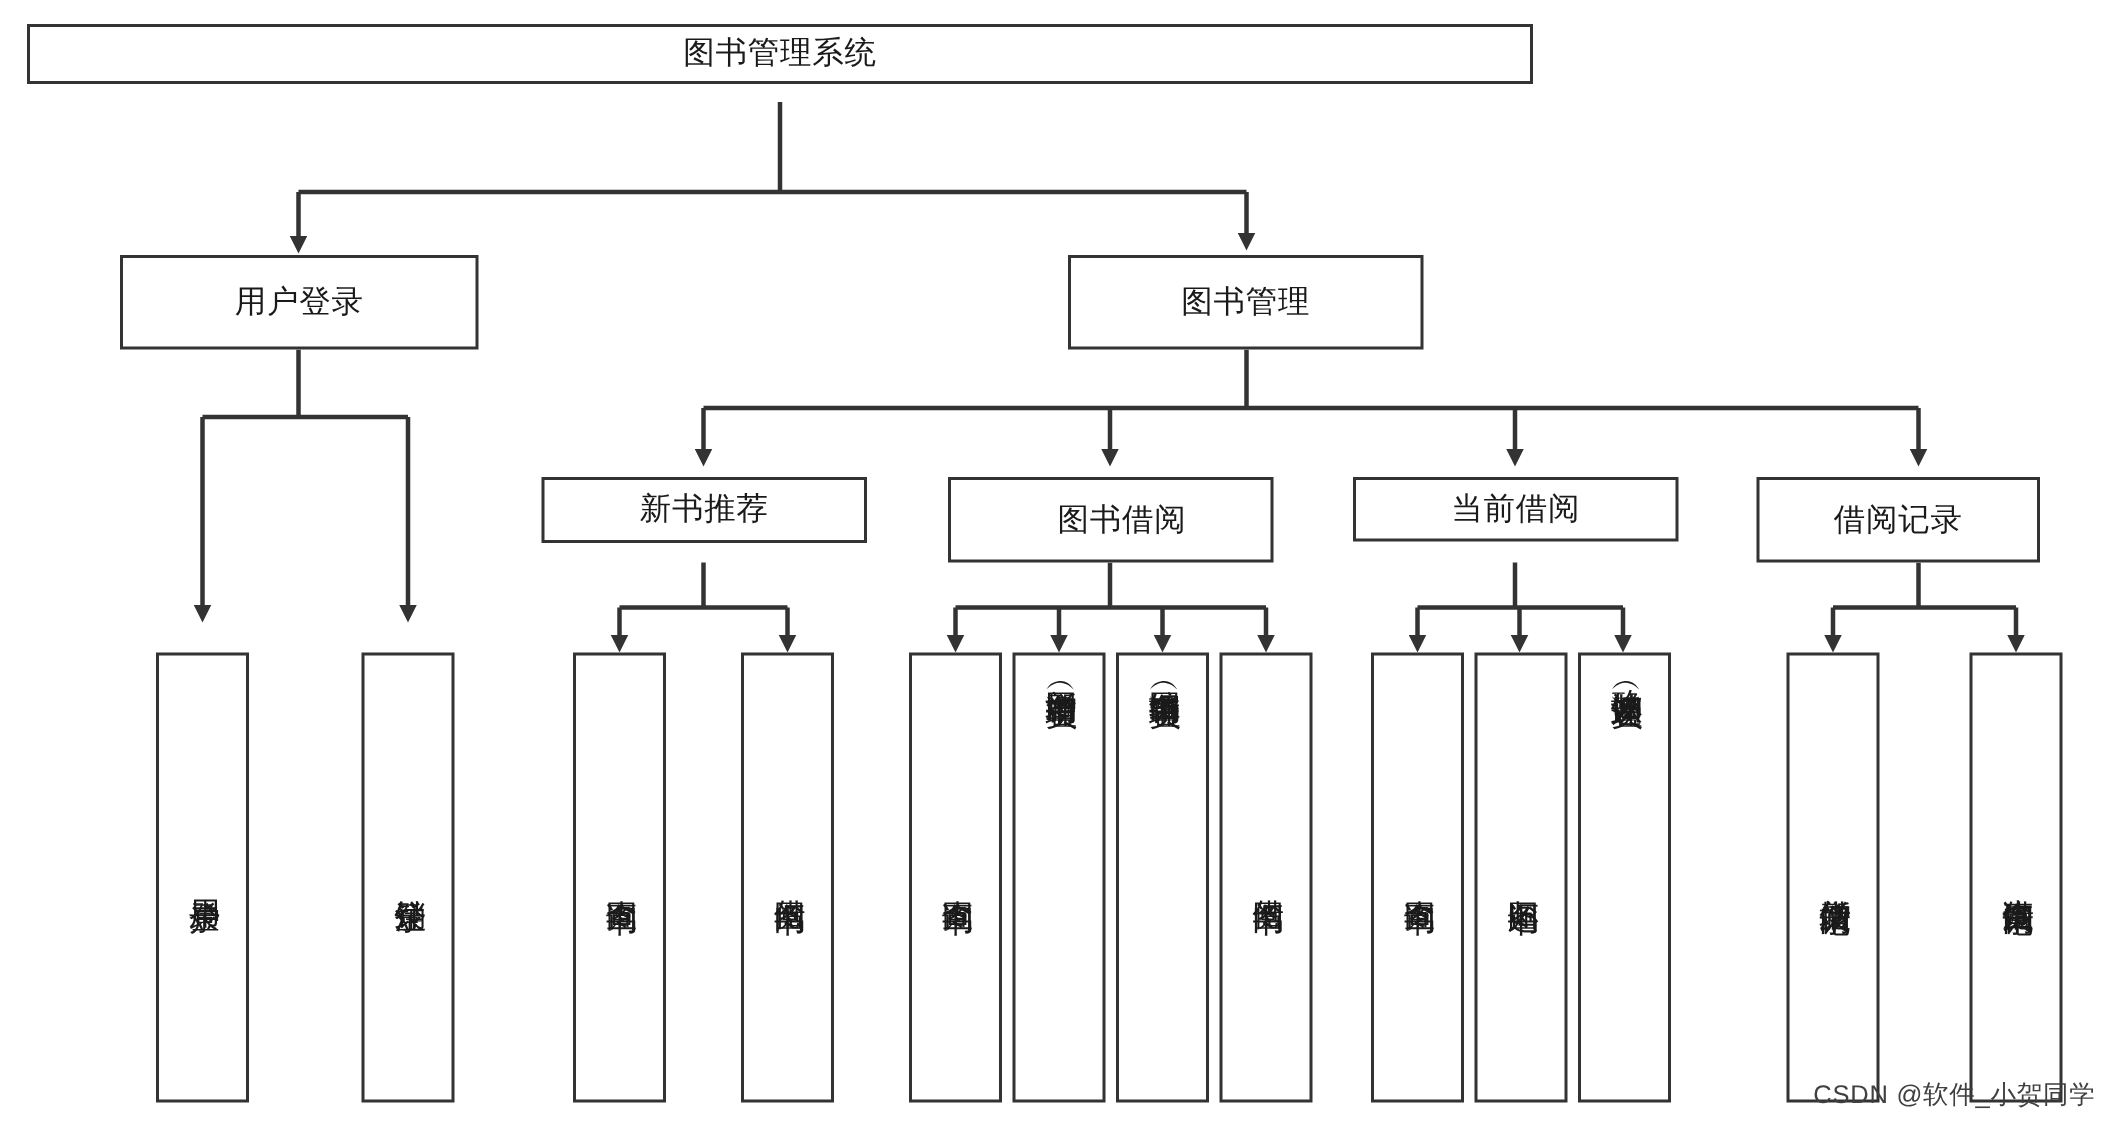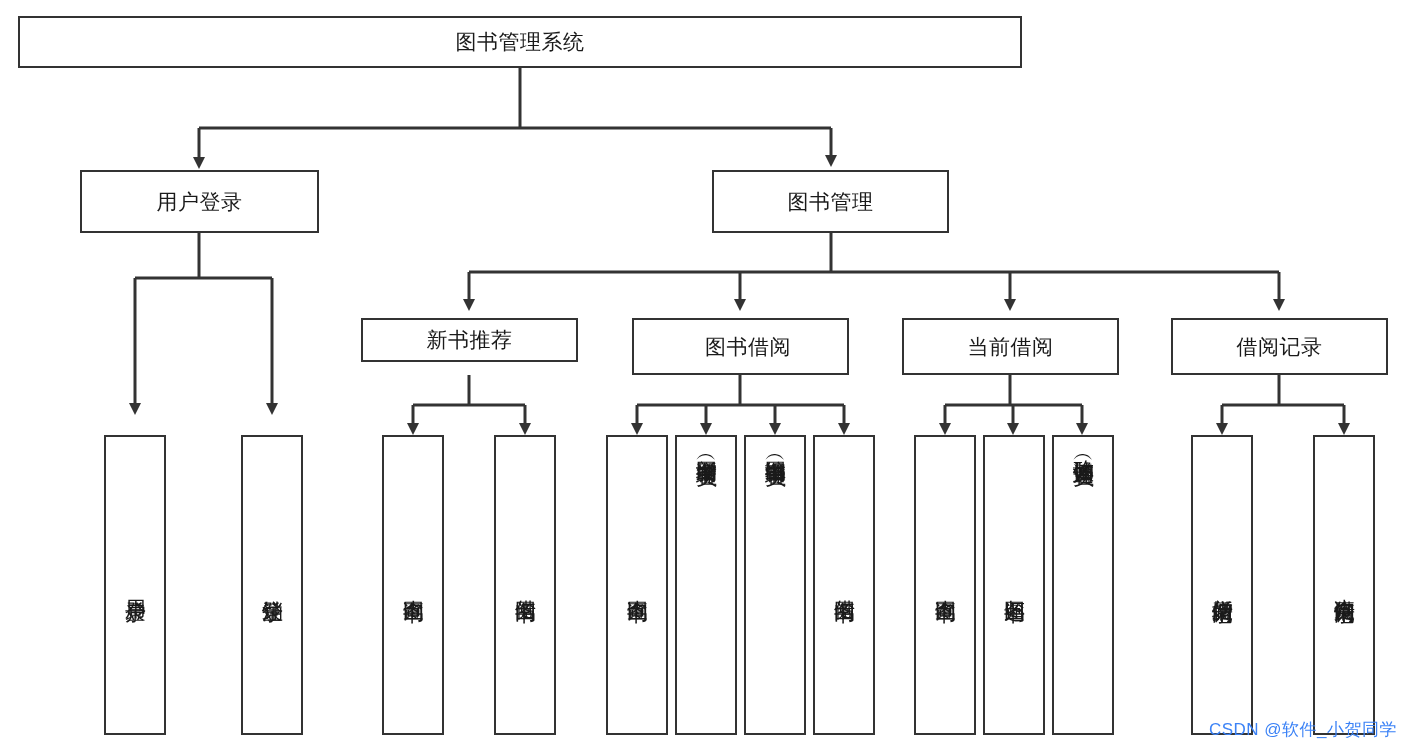--- a/index.html
+++ b/index.html
@@ -56,21 +56,21 @@
     font-size: 21px;
     line-height: 1.28;
     letter-spacing: 1px;
     white-space: nowrap;
   }
   .watermark {
     position: absolute;
     right: 8px;
     bottom: 6px;
     font-size: 17px;
-    color: #3b82f6;
+    color: #404040;
     letter-spacing: 0.5px;
     white-space: nowrap;
   }
 </style>
 </head>
 <body>
 
 <div id="canvas">
 
   <svg class="wires" viewBox="0 0 1405 747">
@@ -116,41 +116,41 @@
       <path d="M1013,405 L1013,424" marker-end="url(#arrow)"></path>
       <path d="M1082,405 L1082,424" marker-end="url(#arrow)"></path>
 
       <path d="M1279,375 L1279,405"></path>
       <path d="M1222,405 L1344,405"></path>
       <path d="M1222,405 L1222,424" marker-end="url(#arrow)"></path>
       <path d="M1344,405 L1344,424" marker-end="url(#arrow)"></path>
     </g>
   </svg>
 
-  <div class="node" style="left:18px; top:16px; width:1004px; height:52px;">
+  <div class="node" style="left:18px; top:16px; width:1004px; height:40px;">
     <span class="node-label">图书管理系统</span>
   </div>
 
   <div class="node" style="left:80px; top:170px; width:239px; height:63px;">
     <span class="node-label">用户登录</span>
   </div>
   <div class="node" style="left:712px; top:170px; width:237px; height:63px;justify-content:center;">
     <span class="node-label">图书管理</span>
   </div>
 
   <div class="node" style="left:361px; top:318px; width:217px; height:44px;">
     <span class="node-label">新书推荐</span>
   </div>
   <div class="node" style="left:632px; top:318px; width:217px; height:57px;padding-left:15px;">
     <span class="node-label">图书借阅</span>
   </div>
-  <div class="node" style="left:902px; top:318px; width:217px; height:57px;">
+  <div class="node" style="left:902px; top:318px; width:217px; height:43px;">
     <span class="node-label">当前借阅</span>
   </div>
-  <div class="node" style="left:1171px; top:318px; width:217px; height:57px;">
+  <div class="node" style="left:1171px; top:318px; width:189px; height:57px;">
     <span class="node-label">借阅记录</span>
   </div>
 
   <div class="node leaf centered" style="left:104px; top:435px; width:62px; height:300px;">
     <span class="node-label">用户登录</span>
   </div>
   <div class="node leaf centered" style="left:241px; top:435px; width:62px; height:300px;">
     <span class="node-label">注销登录</span>
   </div>
 

